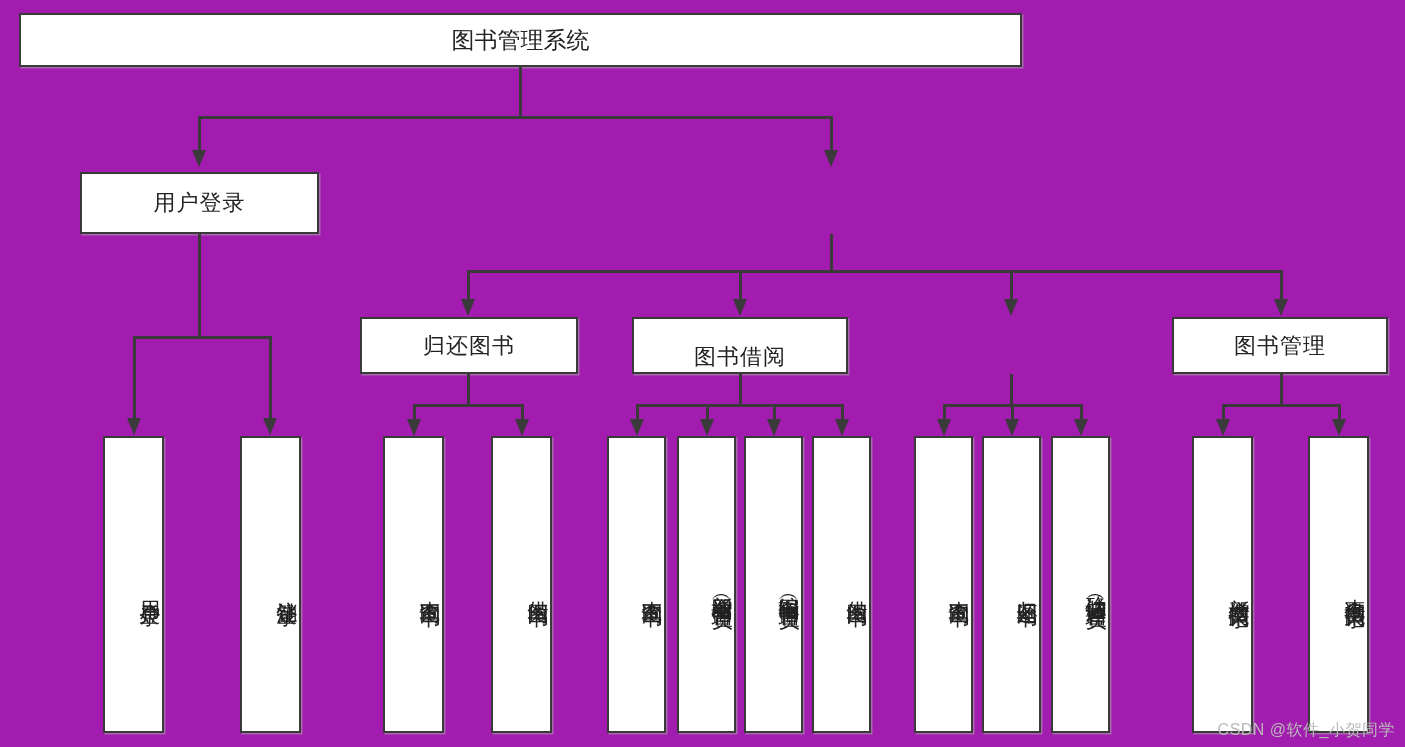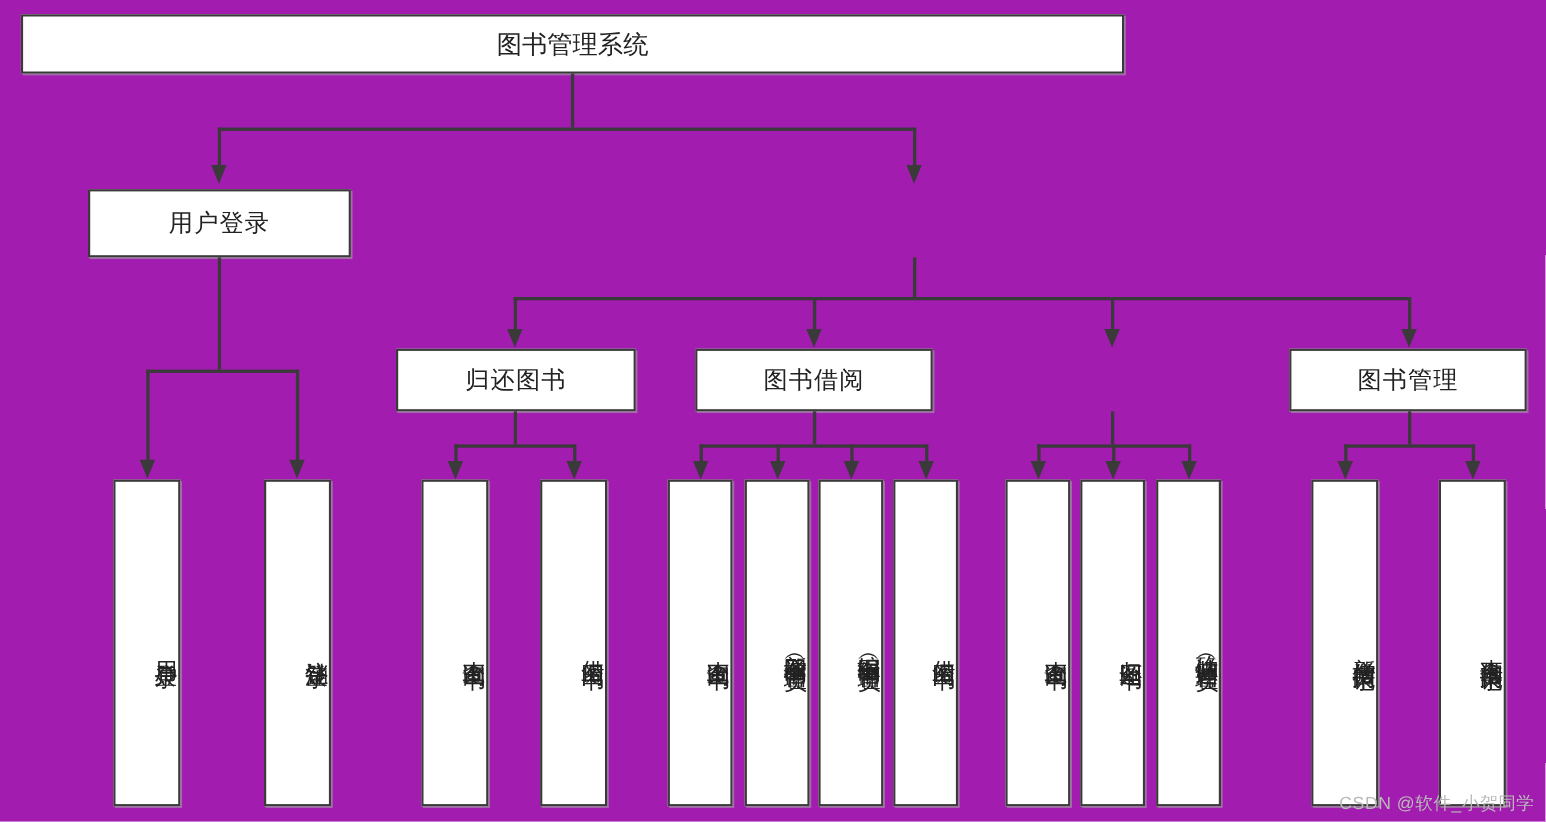--- a/index.html
+++ b/index.html
@@ -118,21 +118,21 @@
 
   <div class="vline" style="left:1010px; top:270px; height:31px;"></div>
   <div class="arrow" style="left:1004px; top:299px;"></div>
 
   <div class="vline" style="left:1280px; top:270px; height:31px;"></div>
   <div class="arrow" style="left:1274px; top:299px;"></div>
 
   <div class="node horiz" style="left:360px; top:317px; width:218px; height:57px;">
     <span>归还图书</span>
   </div>
-  <div class="node horiz" style="left:632px; top:317px; width:216px; height:57px;">
+  <div class="node horiz" style="left:632px; top:317px; width:216px; height:57px;align-items:flex-end;">
     <span>图书借阅</span>
   </div>
   <div class="node horiz" style="left:1172px; top:317px; width:216px; height:57px;">
     <span>图书管理</span>
   </div>
 
   <div class="vline" style="left:467px; top:374px; height:30px;"></div>
   <div class="hline" style="left:413px; top:404px; width:110px;"></div>
   <div class="vline" style="left:413px; top:404px; height:18px;"></div>
   <div class="arrow" style="left:407px; top:419px;"></div>

